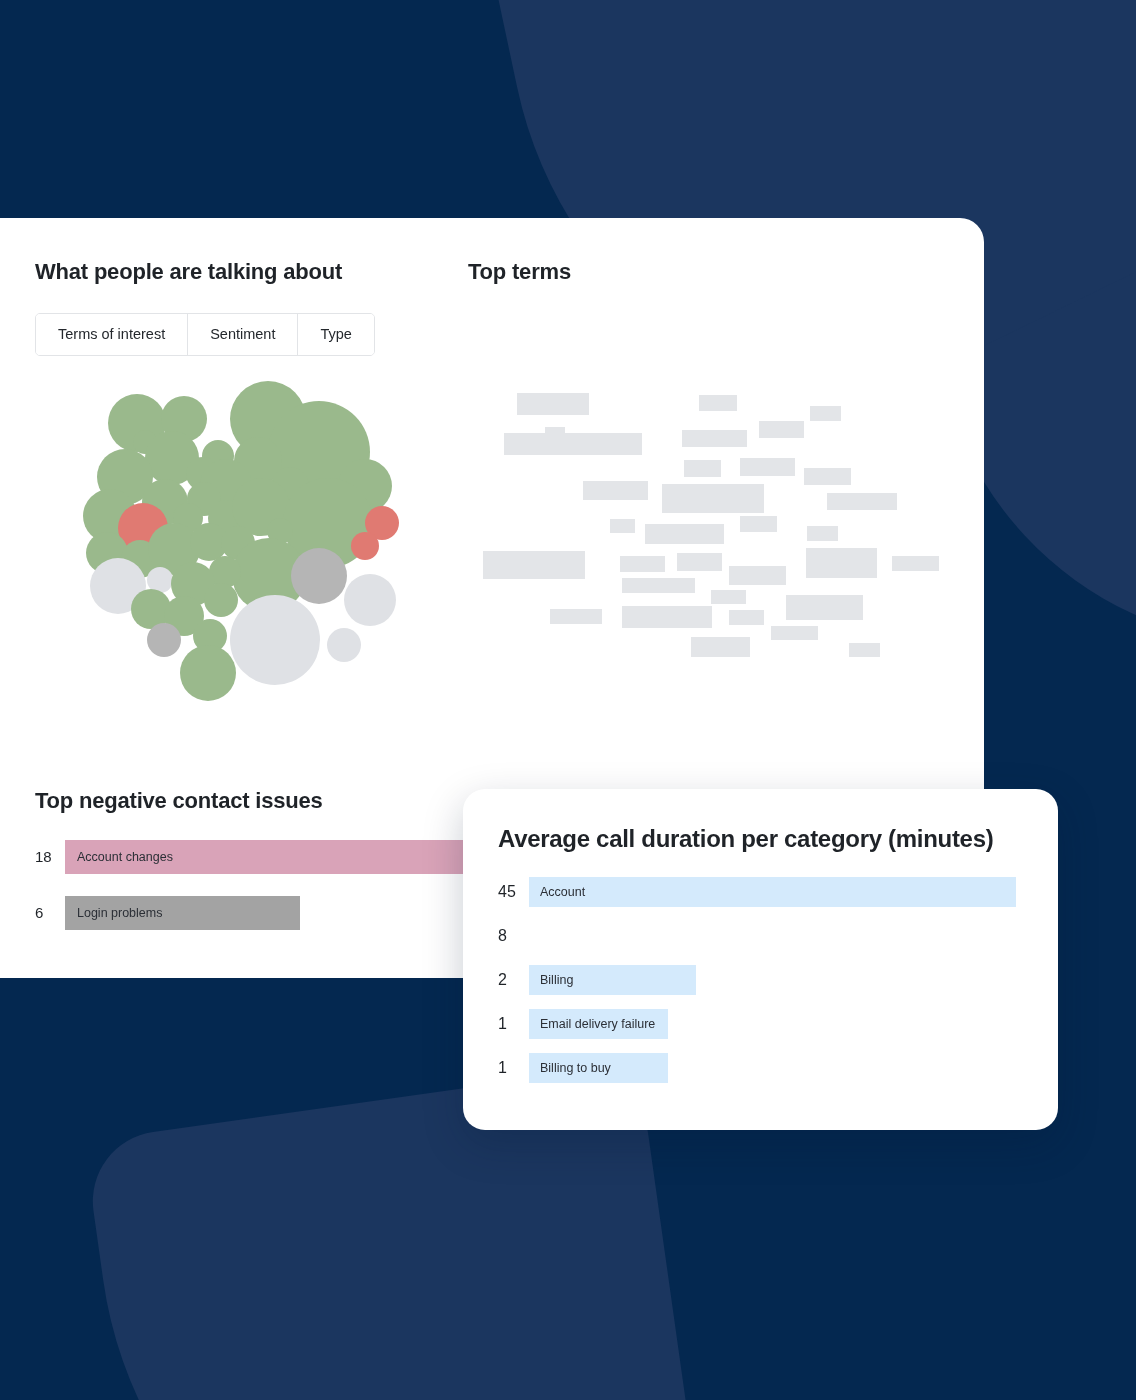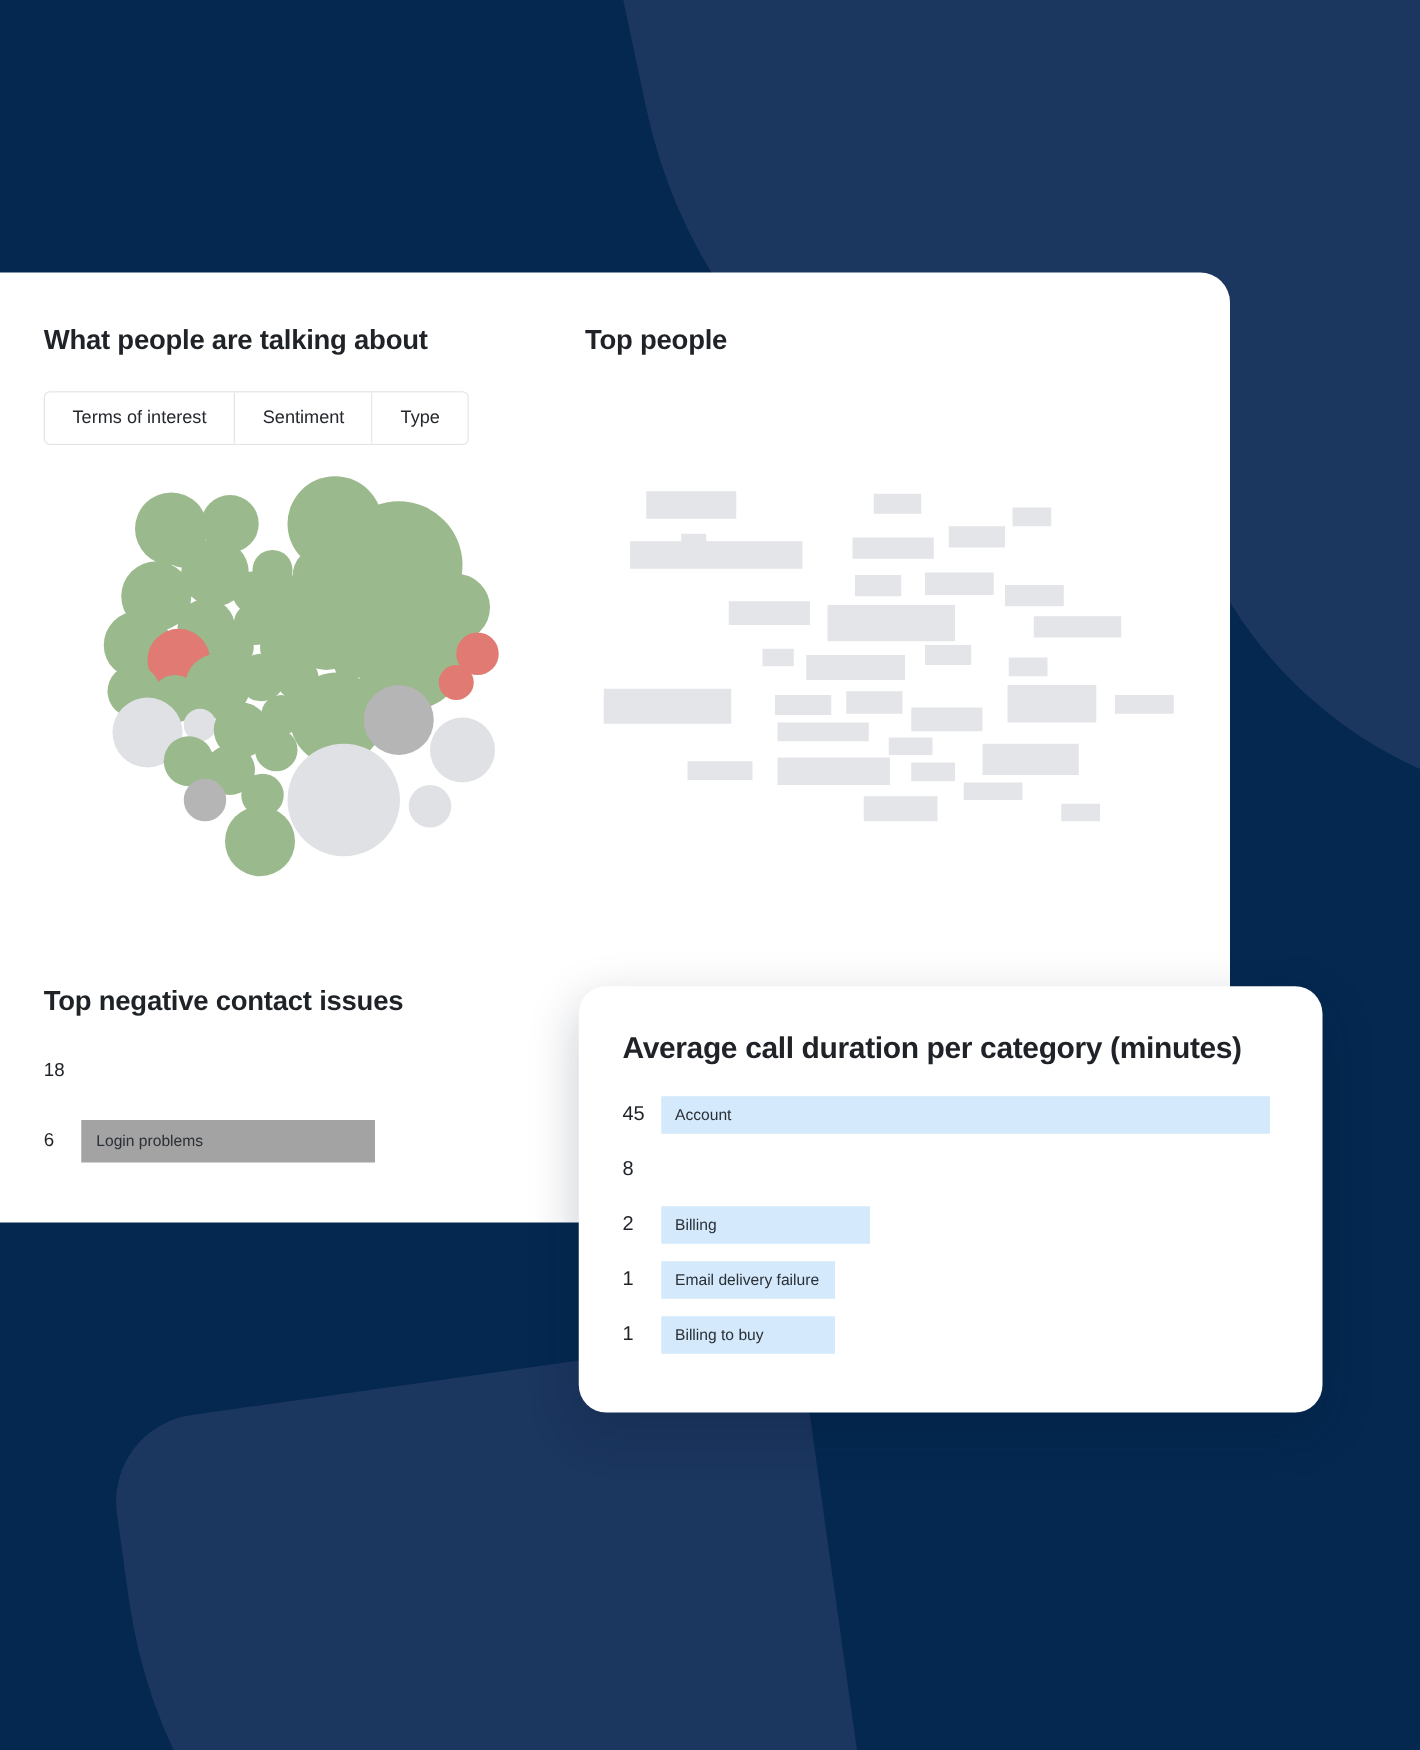--- a/index.html
+++ b/index.html
@@ -291,21 +291,21 @@
         <div class="bubble" style="left: 264px; top: 186px; width: 52px; height: 52px; background: rgb(223, 225, 229);"></div>
         <div class="bubble" style="left: 51px; top: 201px; width: 40px; height: 40px; background: rgb(154, 185, 140);"></div>
         <div class="bubble" style="left: 84px; top: 208px; width: 40px; height: 40px; background: rgb(154, 185, 140);"></div>
         <div class="bubble" style="left: 113px; top: 231px; width: 34px; height: 34px; background: rgb(154, 185, 140);"></div>
         <div class="bubble" style="left: 67px; top: 235px; width: 34px; height: 34px; background: rgb(181, 181, 181);"></div>
         <div class="bubble" style="left: 150px; top: 207px; width: 90px; height: 90px; background: rgb(223, 225, 229);"></div>
         <div class="bubble" style="left: 247px; top: 240px; width: 34px; height: 34px; background: rgb(223, 225, 229);"></div>
         <div class="bubble" style="left: 100px; top: 257px; width: 56px; height: 56px; background: rgb(154, 185, 140);"></div>
       </div>
 
-    <h2 class="section-title title-topterms">Top people</h2>
+    <h2 class="section-title title-topterms">Top terms</h2>
 
     <div class="terms-skeleton" id="terms-skeleton">
         <div class="skel" style="left: 49px; top: 5px; width: 72px; height: 22px;"></div>
         <div class="skel" style="left: 77px; top: 39px; width: 20px; height: 16px;"></div>
         <div class="skel" style="left: 231px; top: 7px; width: 38px; height: 16px;"></div>
         <div class="skel" style="left: 342px; top: 18px; width: 31px; height: 15px;"></div>
         <div class="skel" style="left: 291px; top: 33px; width: 45px; height: 17px;"></div>
         <div class="skel" style="left: 36px; top: 45px; width: 138px; height: 22px;"></div>
         <div class="skel" style="left: 214px; top: 42px; width: 65px; height: 17px;"></div>
         <div class="skel" style="left: 216px; top: 72px; width: 37px; height: 17px;"></div>
@@ -333,20 +333,23 @@
         <div class="skel" style="left: 303px; top: 238px; width: 47px; height: 14px;"></div>
         <div class="skel" style="left: 223px; top: 249px; width: 59px; height: 20px;"></div>
         <div class="skel" style="left: 381px; top: 255px; width: 31px; height: 14px;"></div>
       </div>
 
     <h2 class="section-title title-negative">Top negative contact issues</h2>
 
     <div class="neg-list" id="neg-list">
         <div class="neg-row">
           <div class="neg-value">18</div>
+          <div class="neg-bar" style="width: 433px; background: rgb(217, 163, 184);">
+            <span class="neg-label">Account changes</span>
+          </div>
         </div>
         <div class="neg-row">
           <div class="neg-value">6</div>
           <div class="neg-bar" style="width: 235px; background: #a3a3a3;">
             <span class="neg-label">Login problems</span>
           </div>
         </div>
       </div>
 
   </div>

